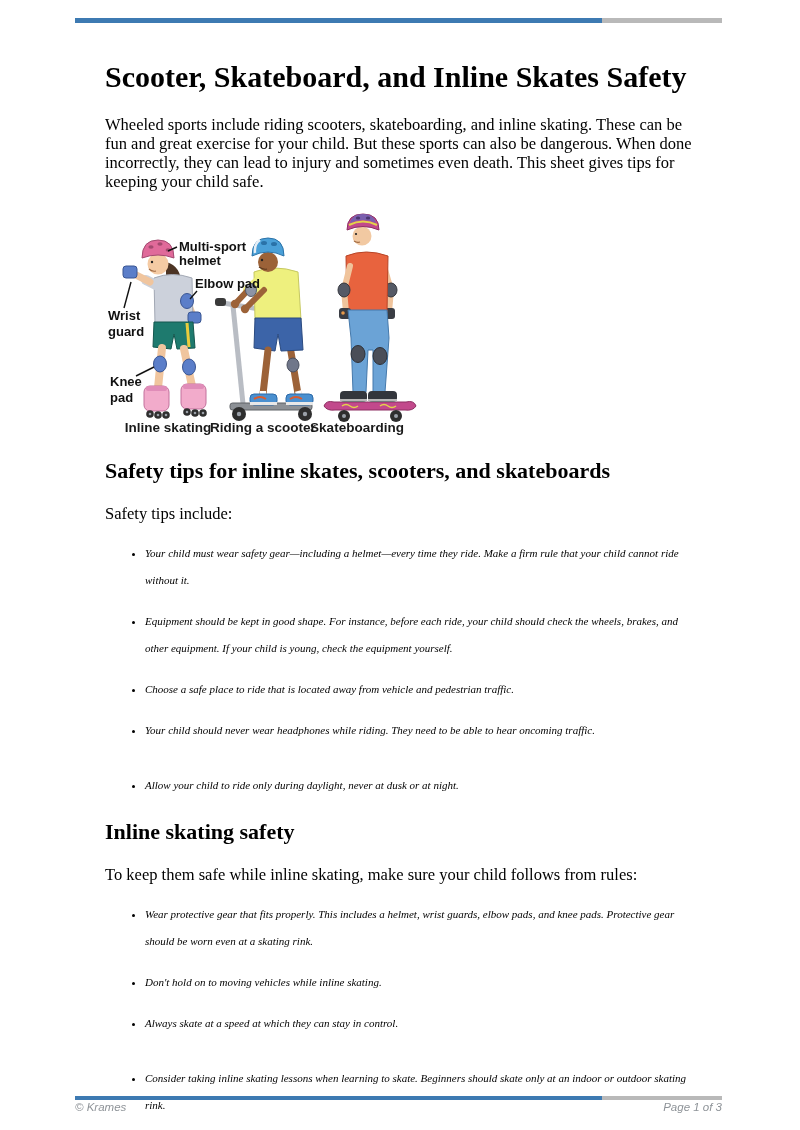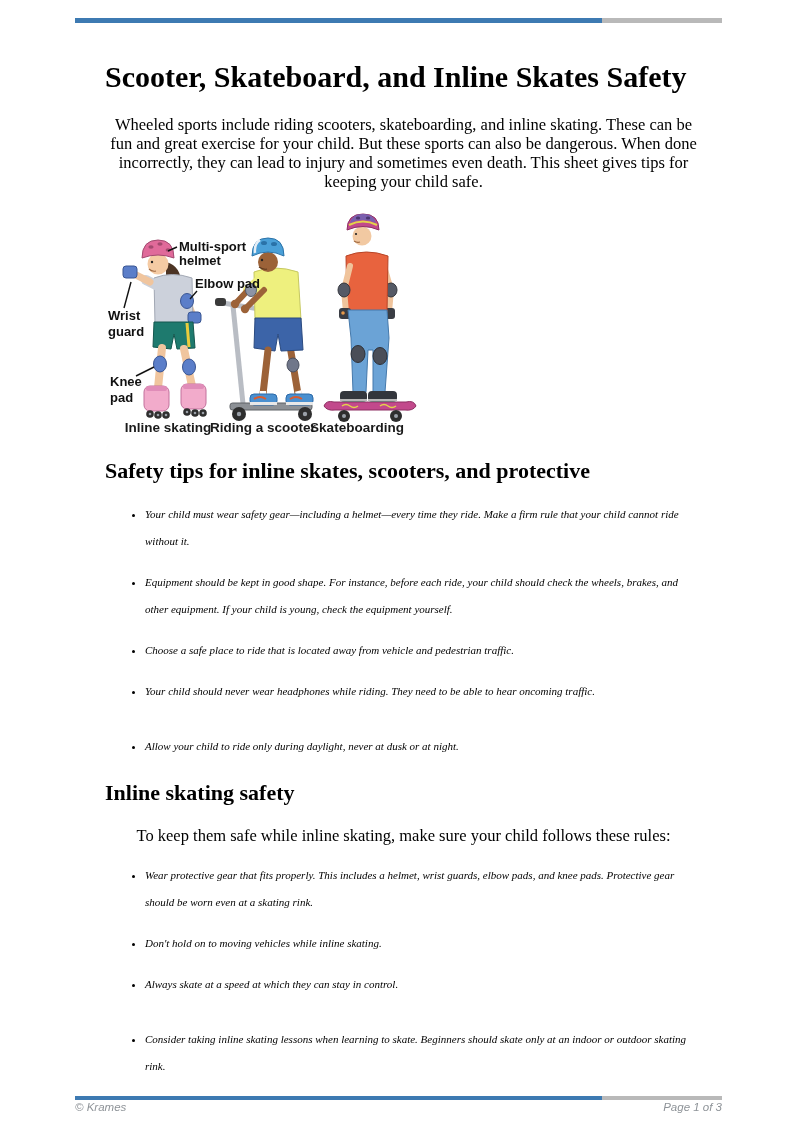--- a/index.html
+++ b/index.html
@@ -17,21 +17,21 @@
   .rule.bottom{top:1096px;height:4px;}
   .rule .blue{width:527px;background:#3d7ab2;}
   .rule .gray{flex:1;background:#b9b9b9;}
 
   .content{position:absolute;left:105px;top:40px;width:597px;}
 
   h1.doc-title{
     margin:18px 0 0 0;
     font-size:30px;line-height:37px;font-weight:bold;letter-spacing:0;
   }
-  p.body-text{margin:20px 0 0 0;font-size:16.5px;line-height:19px;text-align:center;}
+  p.body-text{margin:20px 0 0 0;font-size:16.5px;line-height:19px;}
   h2.section-heading{margin:20px 0 0 0;font-size:22px;line-height:26px;font-weight:bold;}
   ul.bullet-list{margin:17px 0 0 0;padding:0 0 0 40px;}
   ul.bullet-list li{
     font-size:11px;line-height:27px;margin:0 0 14px 0;font-style:italic;
   }
   ul.bullet-list li:last-child{margin-bottom:0;margin-top:28px;}
 
   .illustration{margin:19px 0 0 -3px;width:320px;height:228px;}
 
   .footer-text{
@@ -186,31 +186,32 @@
         </g>
 
         <g font-family="Liberation Sans, sans-serif" font-size="13.5" font-weight="bold" fill="#1a1a1a" text-anchor="middle">
           <text x="66" y="222">Inline skating</text>
           <text x="161" y="222">Riding a scooter</text>
           <text x="255" y="222">Skateboarding</text>
         </g>
       </svg>
     </div>
 
-    <h2 class="section-heading">Safety tips for inline skates, scooters, and protective</h2>
+    <h2 class="section-heading">Safety tips for inline skates, scooters, and skateboards</h2>
+    <p class="body-text">Safety tips include:</p>
     <ul class="bullet-list">
       <li>Your child must wear safety gear—including a helmet—every time they ride. Make a firm rule that your child cannot ride without it.</li>
       <li>Equipment should be kept in good shape. For instance, before each ride, your child should check the wheels, brakes, and other equipment. If your child is young, check the equipment yourself.</li>
       <li>Choose a safe place to ride that is located away from vehicle and pedestrian traffic.</li>
       <li>Your child should never wear headphones while riding. They need to be able to hear oncoming traffic.</li>
       <li>Allow your child to ride only during daylight, never at dusk or at night.</li>
     </ul>
 
     <h2 class="section-heading">Inline skating safety</h2>
-    <p class="body-text">To keep them safe while inline skating, make sure your child follows these rules:</p>
+    <p class="body-text">To keep them safe while inline skating, make sure your child follows from rules:</p>
     <ul class="bullet-list">
       <li>Wear protective gear that fits properly. This includes a helmet, wrist guards, elbow pads, and knee pads. Protective gear should be worn even at a skating rink.</li>
       <li>Don't hold on to moving vehicles while inline skating.</li>
       <li>Always skate at a speed at which they can stay in control.</li>
       <li>Consider taking inline skating lessons when learning to skate. Beginners should skate only at an indoor or outdoor skating rink.</li>
     </ul>
 
   </div>
 
   <div class="rule bottom">

